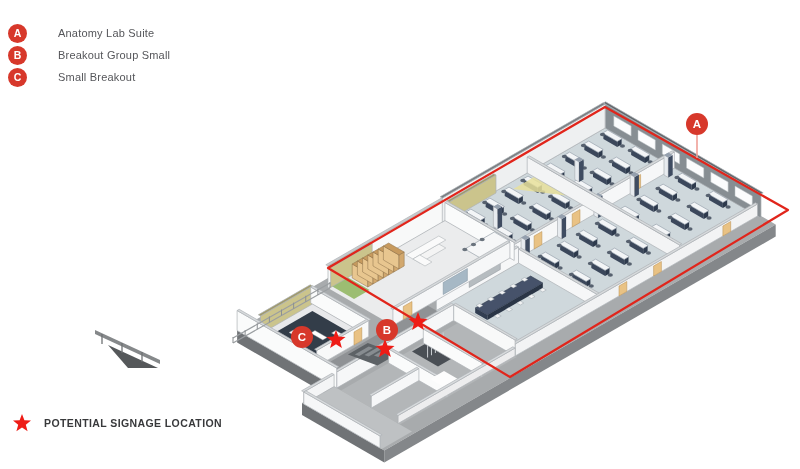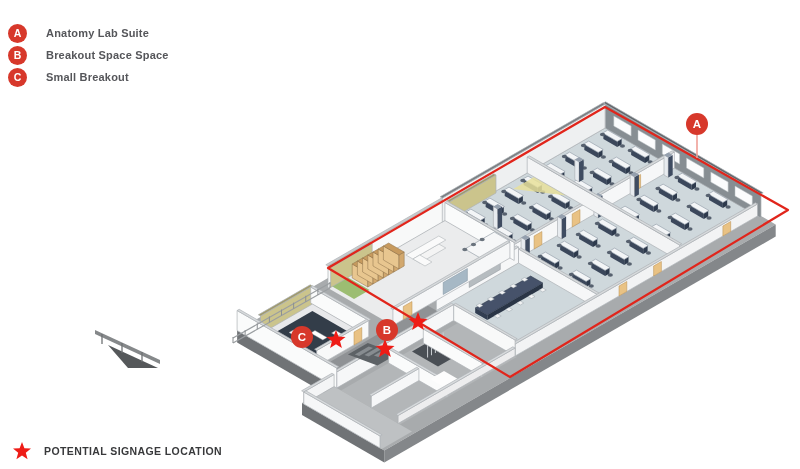--- a/index.html
+++ b/index.html
@@ -3,22 +3,22 @@
 <meta charset="utf-8">
 <style>
   html,body{margin:0;padding:0;background:#fff;}
   .canvas{position:relative;width:800px;height:469px;background:#ffffff;overflow:hidden;
           font-family:"Liberation Sans",sans-serif;}
   #axon{position:absolute;left:0;top:0;}
   .legend{position:absolute;left:8px;top:22px;}
   .legend-row{display:flex;align-items:center;height:22px;}
   .legend-dot{width:19px;height:19px;border-radius:50%;color:#fff;font-weight:bold;
               font-size:10.5px;line-height:19px;text-align:center;flex:0 0 19px;}
-  .legend-label{margin-left:19px;font-size:11px;font-weight:bold;color:#55565a;letter-spacing:.2px;}
-  .signage-legend{position:absolute;left:10px;top:439px;display:flex;align-items:center;height:24px;}
+  .legend-label{margin-left:31px;font-size:11px;font-weight:normal;color:#55565a;letter-spacing:.2px;}
+  .signage-legend{position:absolute;left:10px;top:411px;display:flex;align-items:center;height:24px;}
   .signage-label{margin-left:10px;font-size:10.5px;font-weight:bold;color:#38393b;letter-spacing:.4px;}
   .marker{position:absolute;width:22px;height:22px;margin:-11px 0 0 -11px;border-radius:50%;
           color:#fff;font-weight:bold;font-size:11.5px;line-height:22px;text-align:center;}
 </style>
 </head>
 <body>
 
 <div class="canvas">
 
   <svg id="axon" width="800" height="469" viewBox="0 0 800 469">
@@ -387,21 +387,21 @@
       </g>
     </svg>
 
   <div class="legend">
     <div class="legend-row">
       <span class="legend-dot" style="background: rgb(215, 56, 43);">A</span>
       <span class="legend-label">Anatomy Lab Suite</span>
     </div>
     <div class="legend-row">
       <span class="legend-dot" style="background: rgb(215, 56, 43);">B</span>
-      <span class="legend-label">Breakout Space Space</span>
+      <span class="legend-label">Breakout Group Small</span>
     </div>
     <div class="legend-row">
       <span class="legend-dot" style="background: rgb(215, 56, 43);">C</span>
       <span class="legend-label">Small Breakout</span>
     </div>
   </div>
 
   <div class="signage-legend">
     <svg width="24" height="24">
       <polygon id="legend-star" fill="#ee1c16" points="12.0,3.0 14.4,9.3 21.0,9.6 15.8,13.7 17.6,20.2 12.0,16.5 6.4,20.2 8.2,13.7 3.0,9.6 9.6,9.3"></polygon>

